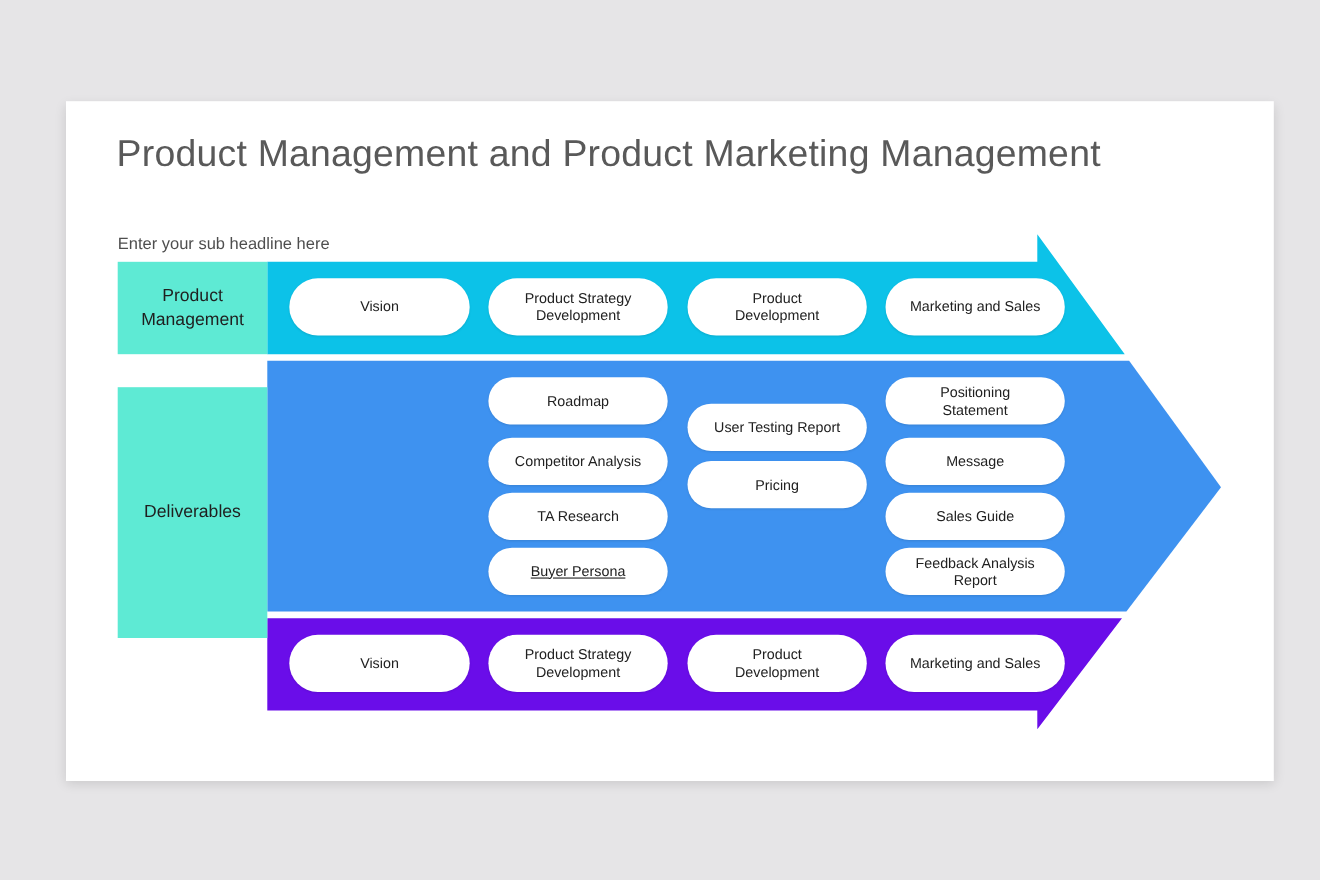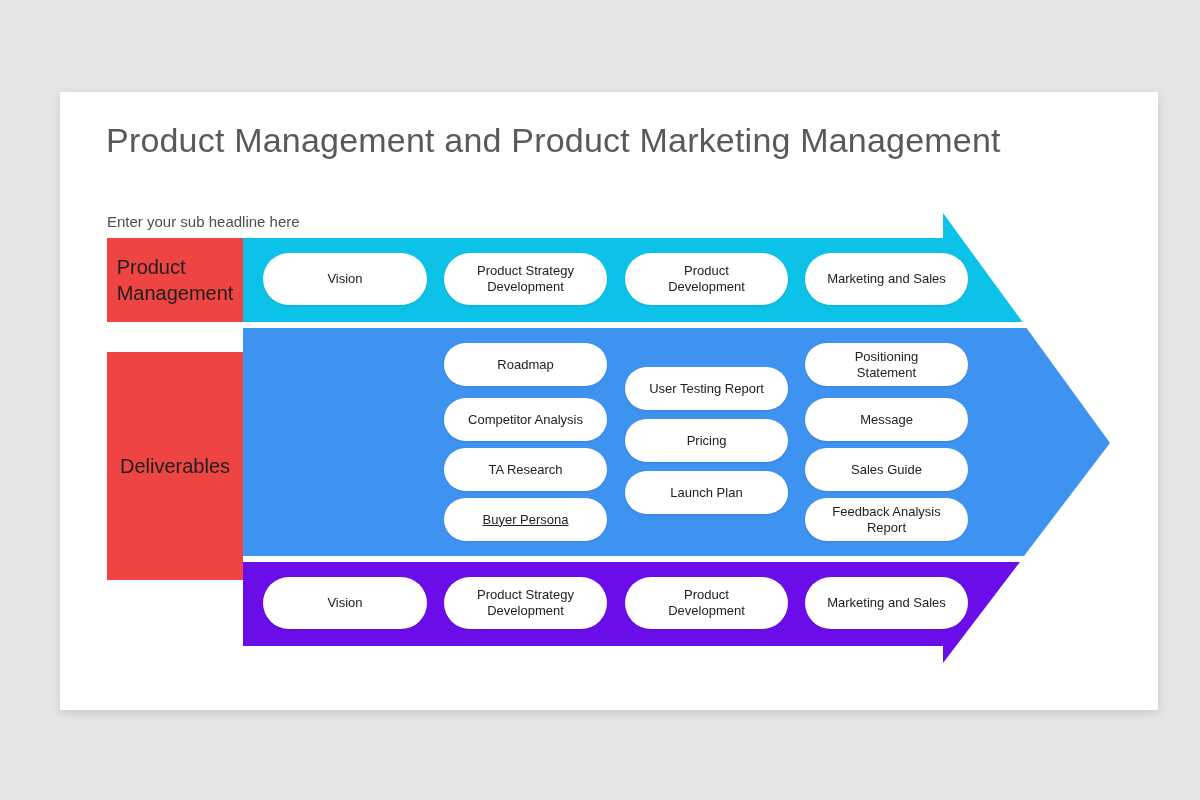--- a/index.html
+++ b/index.html
@@ -33,25 +33,26 @@
     font-size: 15px;
     font-weight: 400;
     color: #4e4e4e;
     white-space: nowrap;
     margin-top: 40px;
   }
   .row-label {
     position: absolute;
     left: 97px;
     width: 136px;
-    background: #ef4444;
+    background: #5eead4;
     display: flex;
     align-items: center;
     justify-content: center;
-    font-size: 20px;
+    text-align: center;
+    font-size: 16px;
     line-height: 1.32;
     color: #1f1f1f;
     padding: 0 10px;
   }
   .row-label.r1 { top: 238px; height: 84px; }
   .row-label.r2 { top: 328px; height: 228px; margin-top: 24px; }
   .row-label.r3 { top: 562px; height: 84px; }
   .arrows-svg {
     position: absolute;
     left: 0; top: 0;
@@ -100,21 +101,20 @@
   <div class="pill tall" style="left:795px; top:253px; width:163px;">Marketing and Sales</div>
 
 
   <div class="pill mid" style="left:434px; top:343px; width:163px;">Roadmap</div>
   <div class="pill mid" style="left:434px; top:398px; width:163px;text-align:right;">Competitor Analysis</div>
   <div class="pill mid" style="left:434px; top:448px; width:163px;">TA Research</div>
   <div class="pill mid" style="left:434px; top:498px; width:163px;text-decoration:underline;">Buyer Persona</div>
 
   <div class="pill mid" style="left:615px; top:367px; width:163px;">User Testing Report</div>
   <div class="pill mid" style="left:615px; top:419px; width:163px;">Pricing</div>
-  <div class="pill mid" style="left:615px; top:471px; width:163px;">Launch Plan</div>
 
   <div class="pill mid" style="left:795px; top:343px; width:163px;">Positioning Statement</div>
   <div class="pill mid" style="left:795px; top:398px; width:163px;">Message</div>
   <div class="pill mid" style="left:795px; top:448px; width:163px;">Sales Guide</div>
   <div class="pill mid" style="left:795px; top:498px; width:163px;">Feedback Analysis Report</div>
 
   <div class="pill tall" style="left:253px; top:577px; width:164px;">Vision</div>
   <div class="pill tall" style="left:434px; top:577px; width:163px;">Product Strategy Development</div>
   <div class="pill tall" style="left:615px; top:577px; width:163px;">Product Development</div>
   <div class="pill tall" style="left:795px; top:577px; width:163px;">Marketing and Sales</div>

